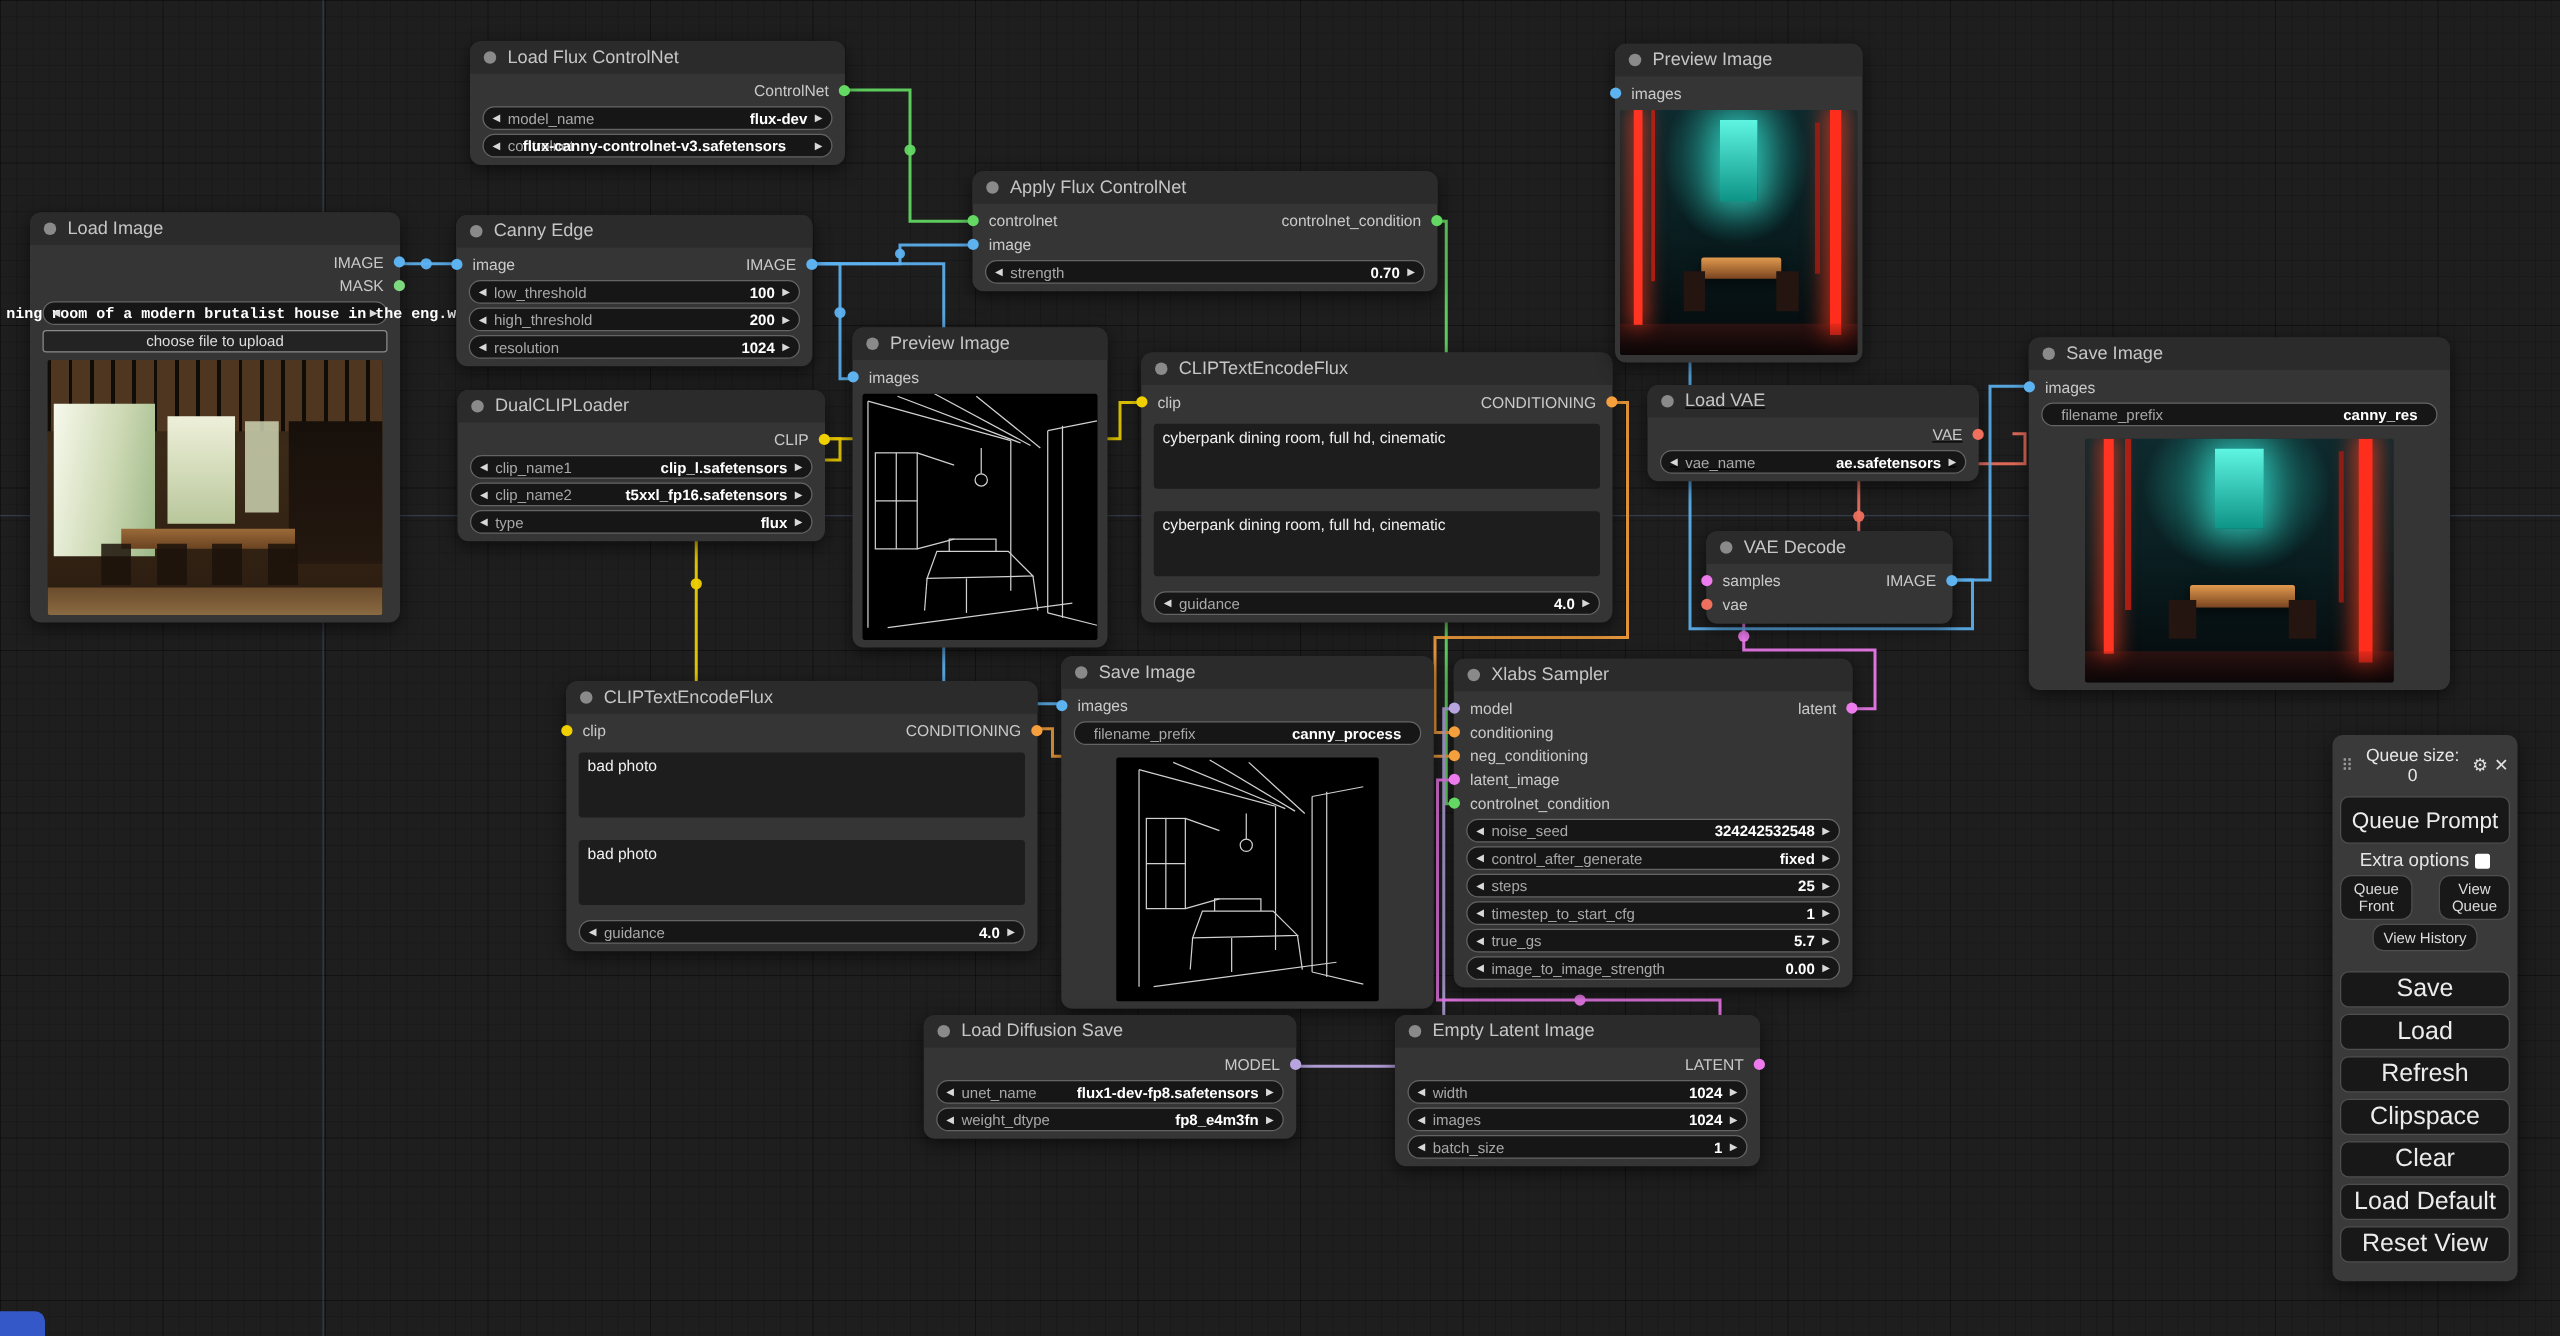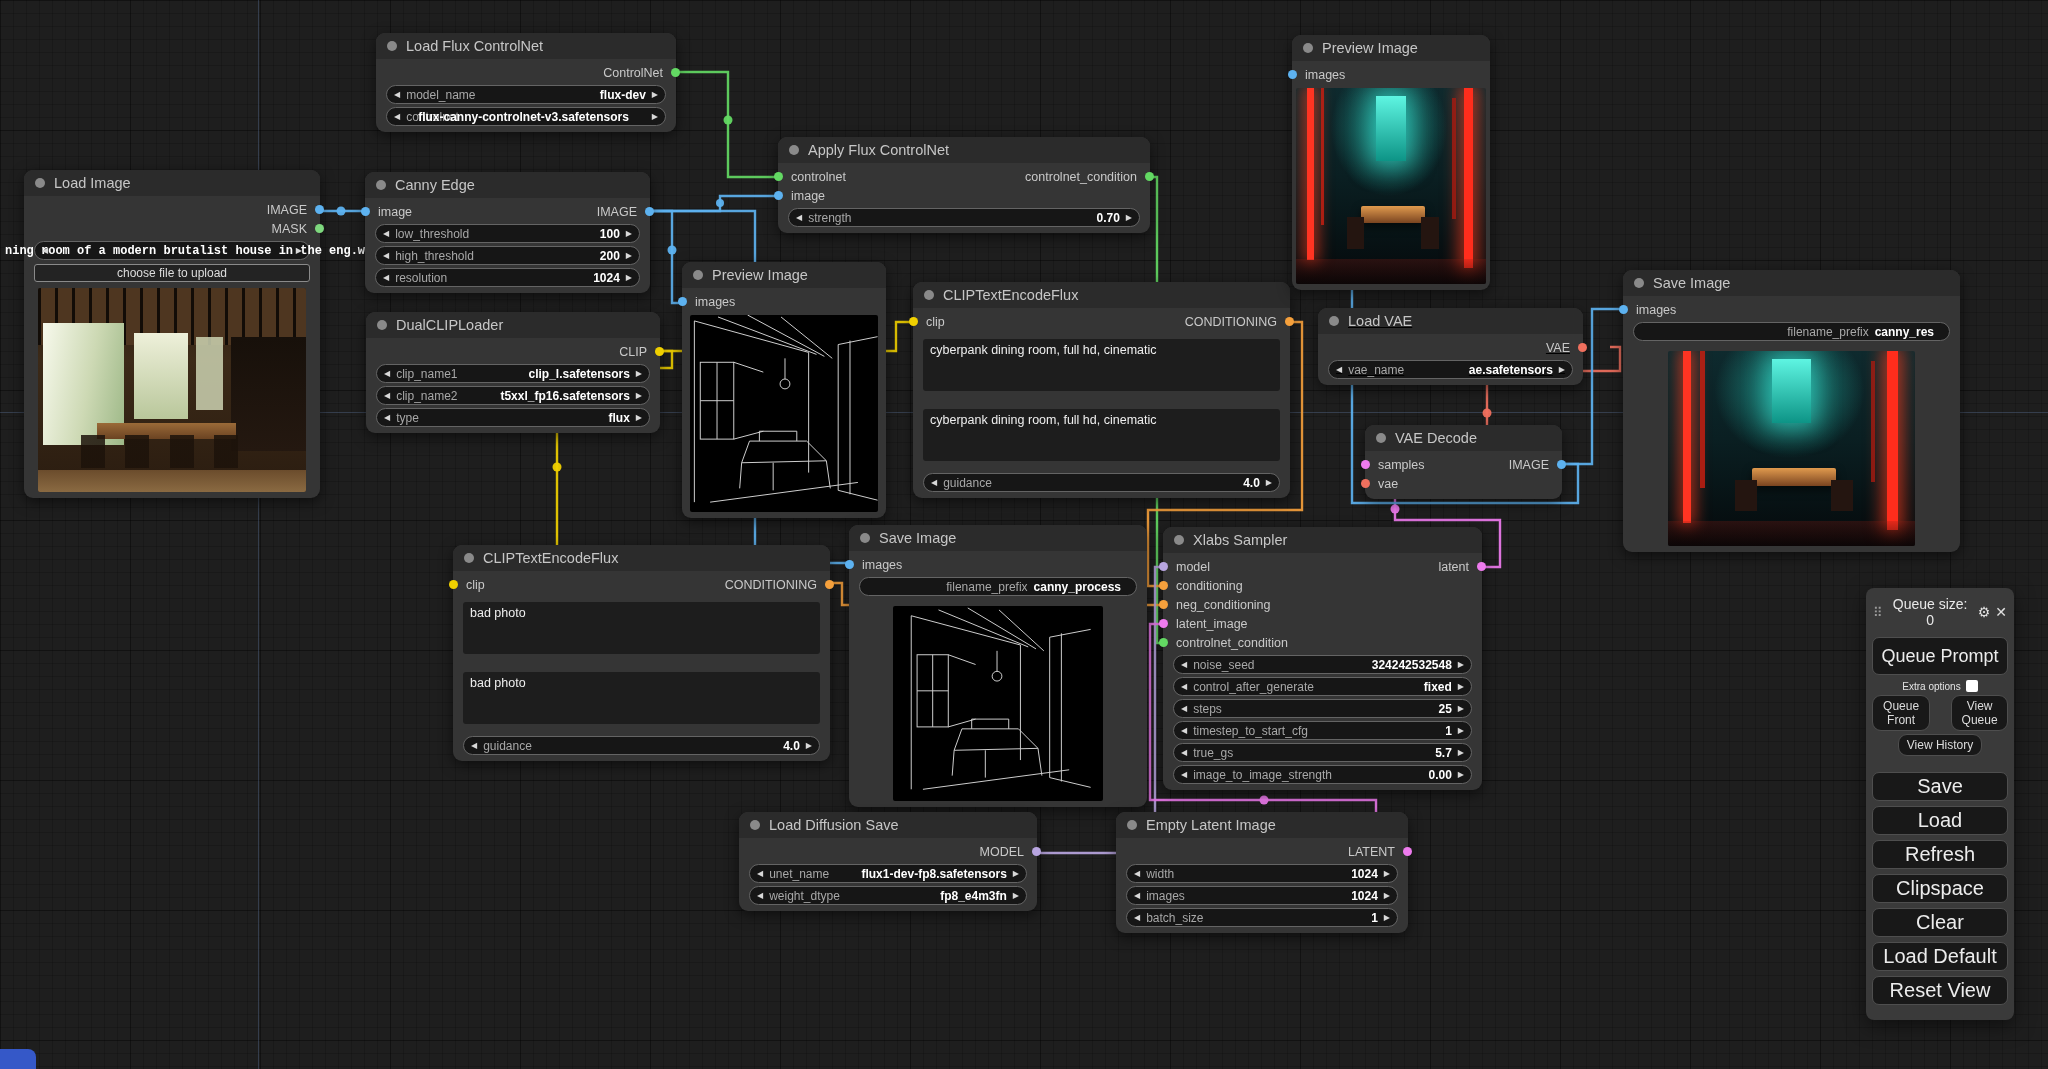--- a/index.html
+++ b/index.html
@@ -27,21 +27,21 @@
   .nbody{padding:4px 0 6px;position:relative;}
   .prow{display:flex;align-items:center;position:relative;height:19px;padding:0 13px;font-size:12.5px;color:#c9c9c9;white-space:nowrap;}
   .plabel.out{margin-left:auto;}
   .dot{position:absolute;width:9px;height:9px;border-radius:50%;top:5px;background:#888;}
   .dot.in{left:-4px;}
   .dot.outp{right:-4px;}
   .widget{display:flex;align-items:center;background:#161616;border:1px solid #646464;border-radius:10px;height:19px;margin:3px 10px 0;padding:0 7px;font-size:12px;position:relative;}
   .w-arrow{color:#d8d8d8;font-size:8px;flex:none;z-index:1;}
   .w-label{color:#a8a8a8;margin:0 6px;flex:1;text-align:left;white-space:nowrap;overflow:hidden;}
   .w-value{color:#fff;font-weight:700;margin-right:6px;white-space:nowrap;}
-  .widget.noarrow .w-label{margin-left:8px;text-align:right;}
+  .widget.noarrow .w-label{margin-left:8px;}
   .widget.noarrow .w-value{margin-right:8px;}
   .w-over{position:absolute;left:-30px;top:2px;font-weight:700;color:#fff;white-space:nowrap;font-size:12px;z-index:0;font-family:Liberation Mono, monospace;}
   .upload{display:block;margin:4px 10px 0;height:18px;width:calc(100% - 20px);background:#232323;border:1px solid #8a8a8a;border-radius:3px;color:#ddd;font-size:12px;font-family:inherit;}
   .textarea{background:#1d1d1d;border-radius:3px;margin:8px 10px 0;height:52px;padding:4px 7px;font-size:12.5px;color:#efefef;overflow:hidden;}
   .textarea.second{margin-top:18px;}
   .gwidget{margin-top:12px;}
   .img-frame{position:relative;margin:4px 8px 0;overflow:hidden;border-radius:2px;background:#000;}
   .img-frame svg{display:block;}
 
   
@@ -71,21 +71,21 @@
   .cy.flr{left:0;bottom:0;width:100%;height:13%;background:linear-gradient(180deg,rgba(150,30,20,.25),rgba(15,4,4,.65));}
 
   
   .menu{position:absolute;left:1866px;top:588px;width:148px;background:#3a3a3a;border-radius:8px;padding:6px 6px 10px;z-index:5;box-shadow:0 6px 20px rgba(0,0,0,.5);color:#e4e4e4;}
   .m-head{display:flex;align-items:center;gap:5px;padding:2px 1px 4px;}
   .m-drag{color:#9a9a9a;font-size:13px;cursor:grab;}
   .m-qsize{flex:1;text-align:center;font-size:14px;color:#e8e8e8;}
   .m-gear,.m-close{color:#e0e0e0;font-size:14px;cursor:pointer;}
   .m-big{display:block;width:100%;margin:5px 0;height:29px;background:#181818;border:1px solid #4e4e4e;border-radius:7px;color:#ececec;font-size:20px;font-family:inherit;cursor:pointer;}
   .m-queue{height:38px;font-size:18px;}
-  .m-extra{display:flex;justify-content:center;align-items:center;gap:5px;margin:3px 0 1px;font-size:10px;}
+  .m-extra{display:flex;justify-content:center;align-items:center;gap:5px;margin:3px 0 1px;font-size:15px;}
   .m-check{width:12px;height:12px;background:#fff;border-radius:2px;display:inline-block;cursor:pointer;}
   .m-srow{display:flex;gap:21px;justify-content:center;margin:3px 0;}
   .m-small{background:#181818;border:1px solid #4e4e4e;border-radius:9px;color:#dcdcdc;font-size:12px;padding:3px 8px;font-family:inherit;cursor:pointer;}
   .m-gap{height:8px;}
   .corner{position:absolute;left:0;bottom:0;width:36px;height:20px;background:#3558c8;border-radius:0 8px 0 0;z-index:4;}
 </style>
 </head>
 <body>
 
 <div class="axis-v"></div>

